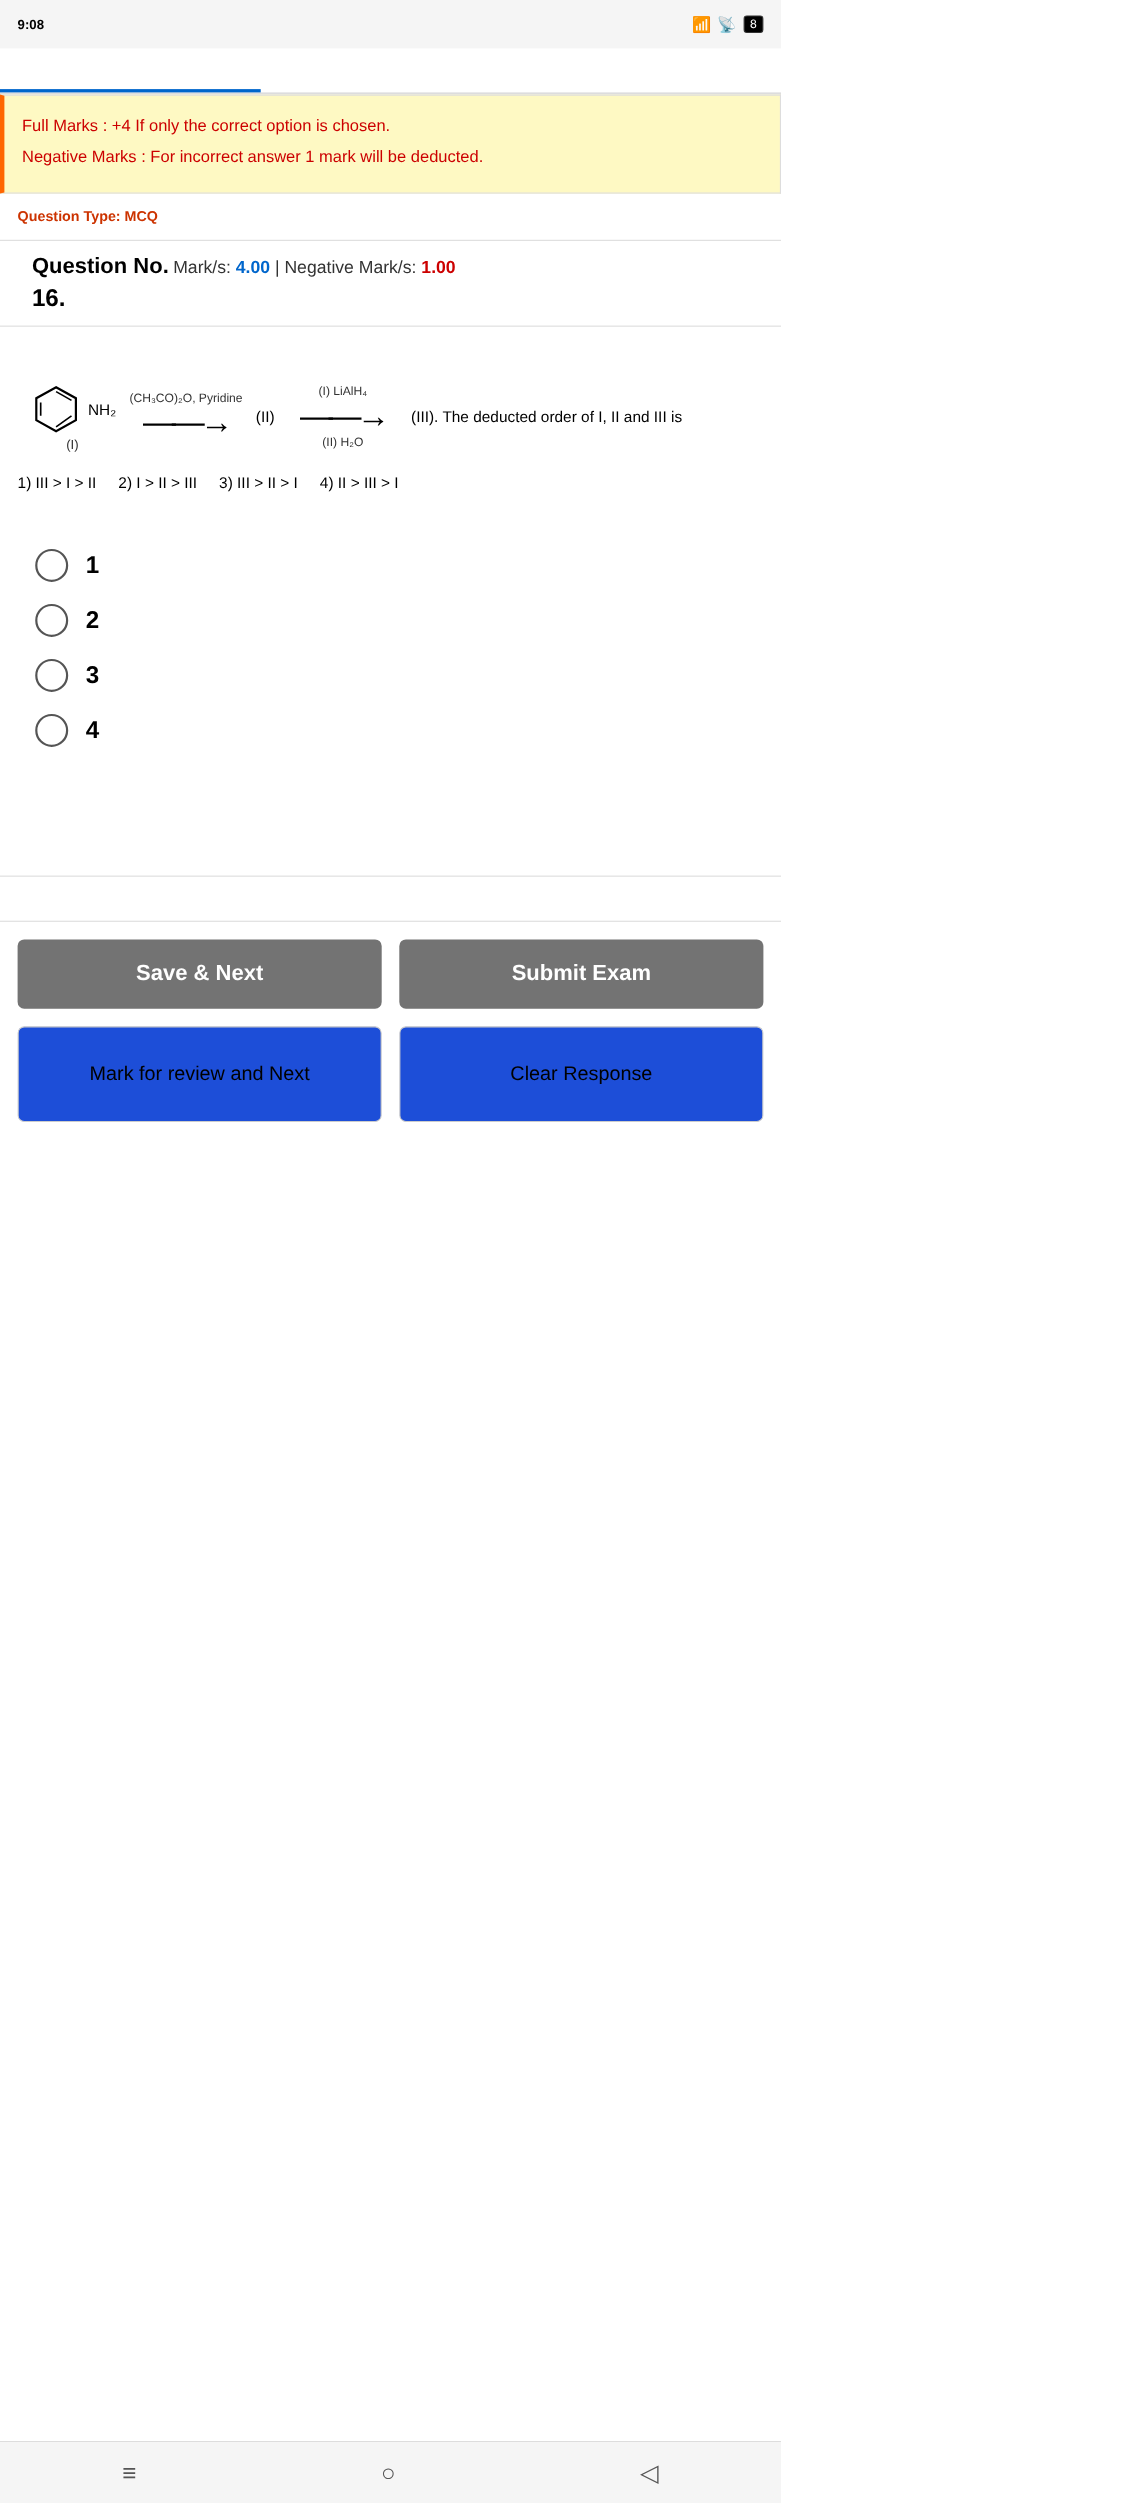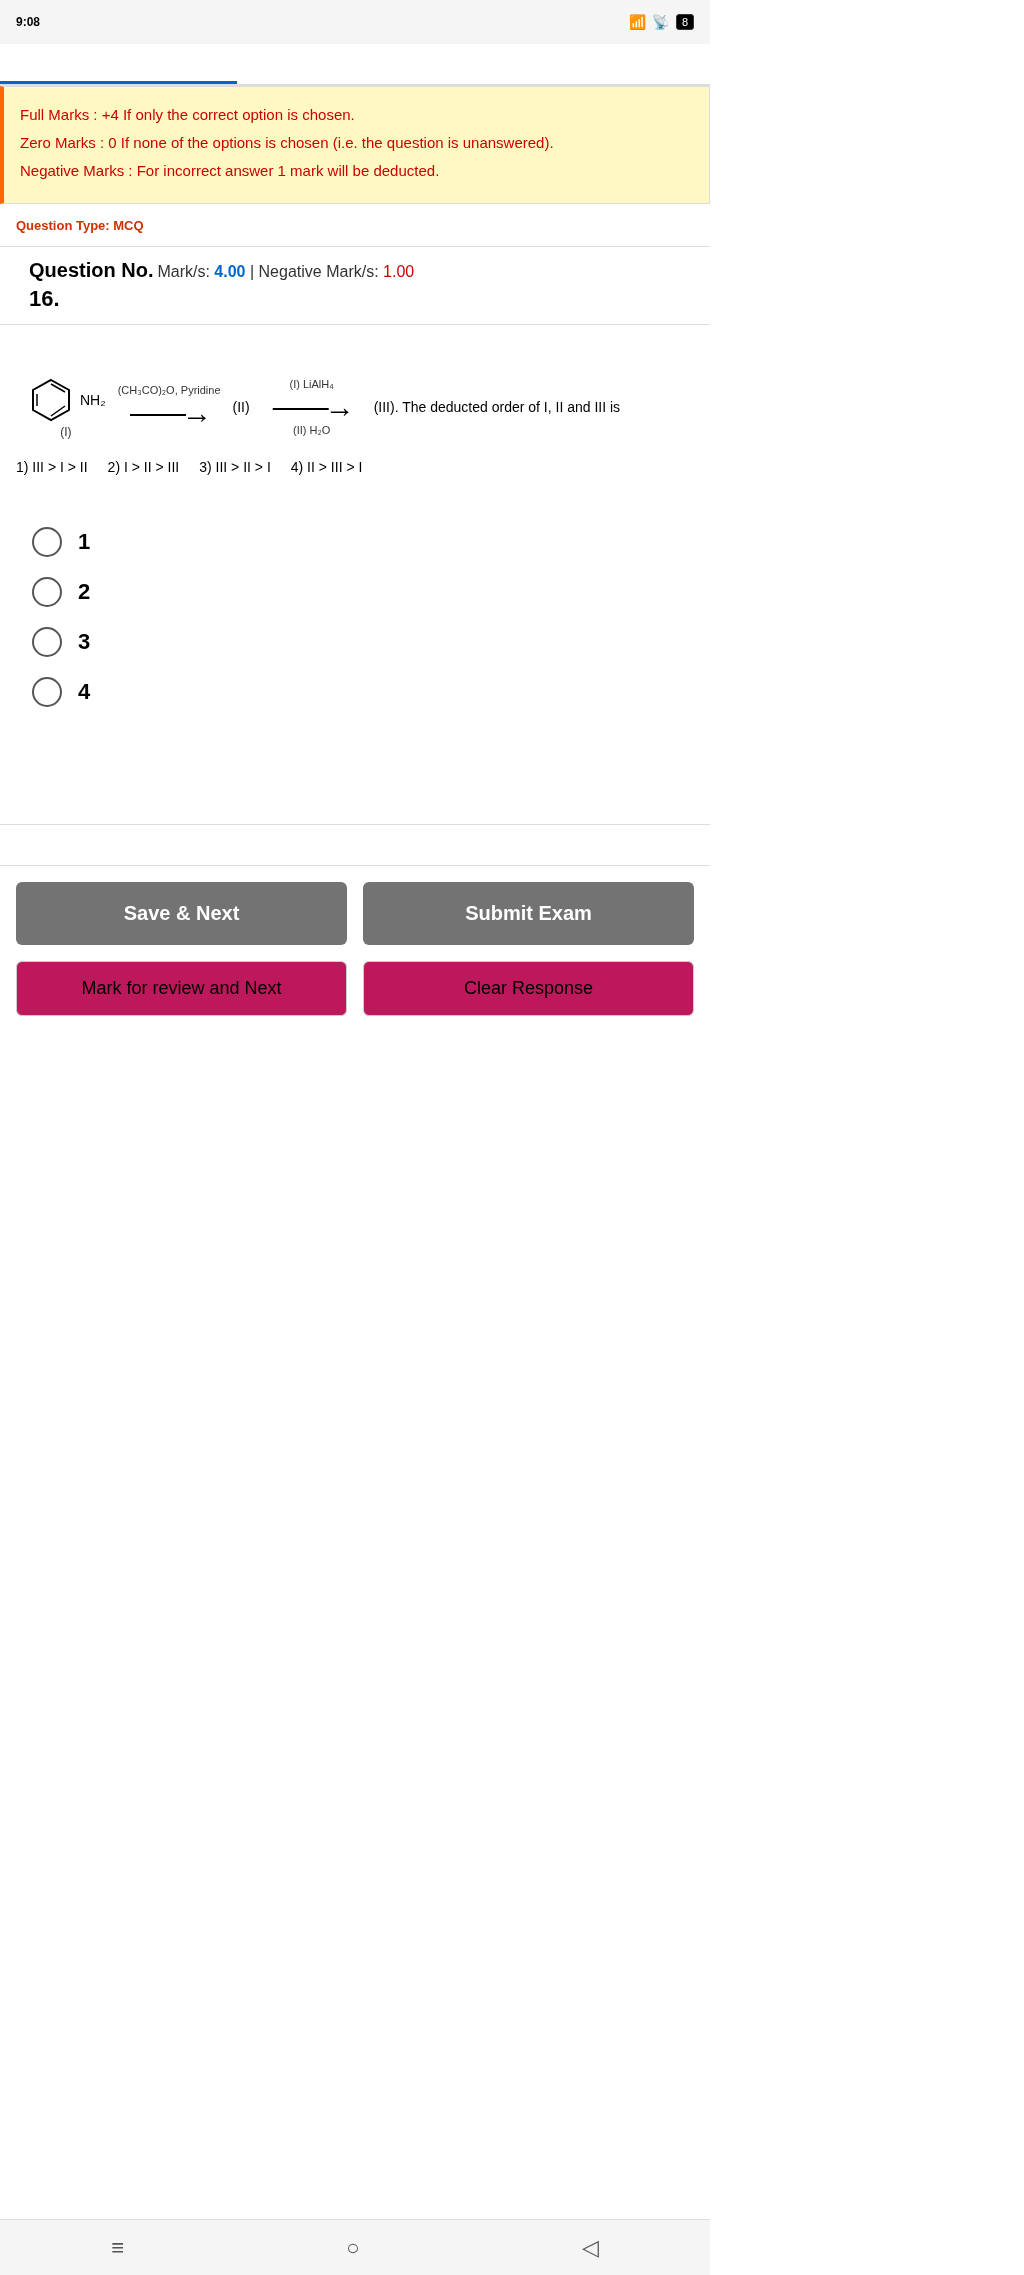--- a/index.html
+++ b/index.html
@@ -123,21 +123,21 @@
       color: #333;
     }
 
     .mark-value {
       color: #0066cc;
       font-weight: bold;
     }
 
     .negative-value {
       color: #cc0000;
-      font-weight: normal;
+      font-weight: bold;
     }
 
     .question-number {
       font-size: 22px;
       font-weight: bold;
       color: #000;
       width: 100%;
     }
 
     
@@ -255,25 +255,25 @@
       border-radius: 6px;
       padding: 20px 16px;
       font-size: 20px;
       font-weight: bold;
       cursor: pointer;
       text-align: center;
     }
 
     .btn-white {
       flex: 1;
-      background: #be185d;
+      background: #1d4ed8;
       color: #000;
       border: 1px solid #ccc;
       border-radius: 6px;
-      padding: 16px 16px;
+      padding: 32px 16px;
       font-size: 18px;
       cursor: pointer;
       text-align: center;
     }
 
     
     .nav-bar {
       position: fixed;
       bottom: 0;
       width: 710px;
@@ -307,21 +307,20 @@
 </div>
 
 <div class="tab-bar">
   <div class="tab active"></div>
   <div class="tab"></div>
   <div class="tab"></div>
 </div>
 
 <div class="marking-scheme">
   <p>Full Marks : +4 If only the correct option is chosen.</p>
-  <p>Zero Marks : 0 If none of the options is chosen (i.e. the question is unanswered).</p>
   <p>Negative Marks : For incorrect answer 1 mark will be deducted.</p>
 </div>
 
 <div class="question-type">
   <span class="question-type-label">Question Type: MCQ</span>
 </div>
 
 <div class="question-header">
   <span class="question-no-label">Question No.</span>
   <span class="question-marks">

